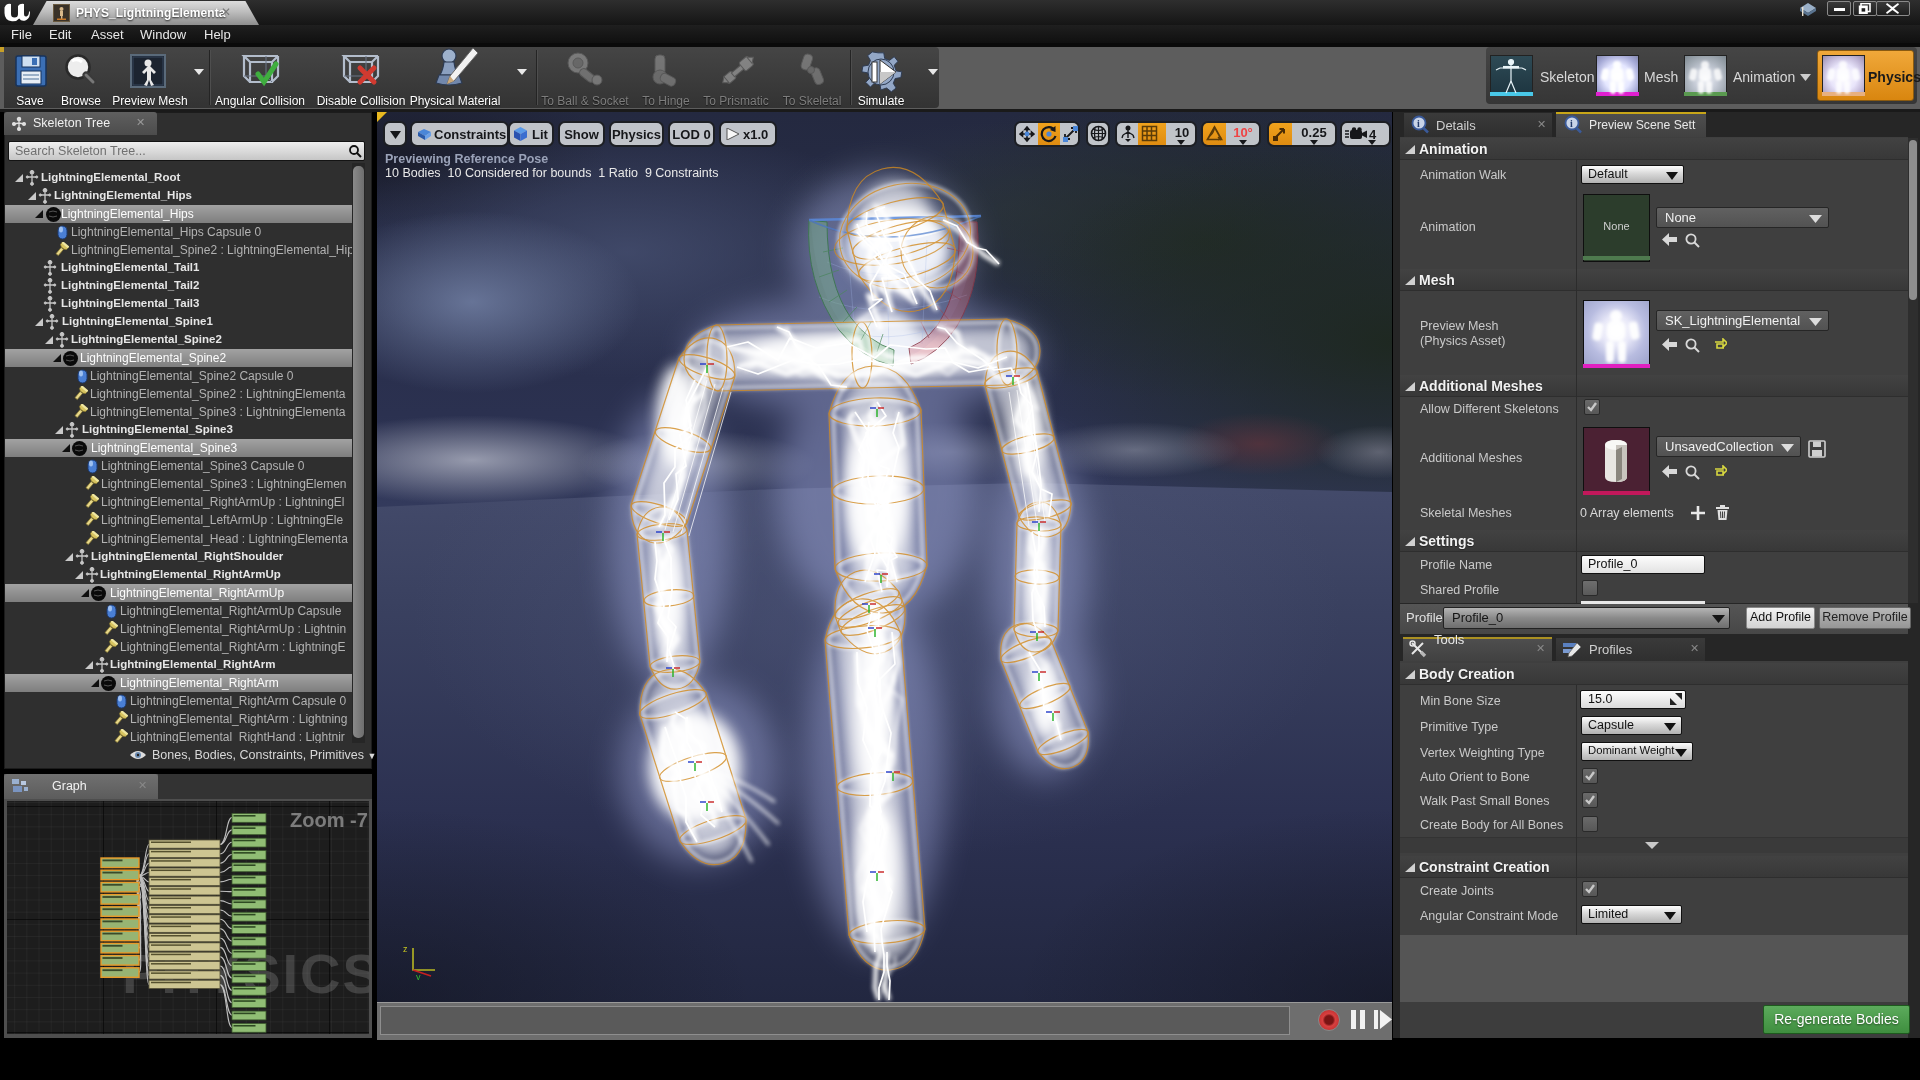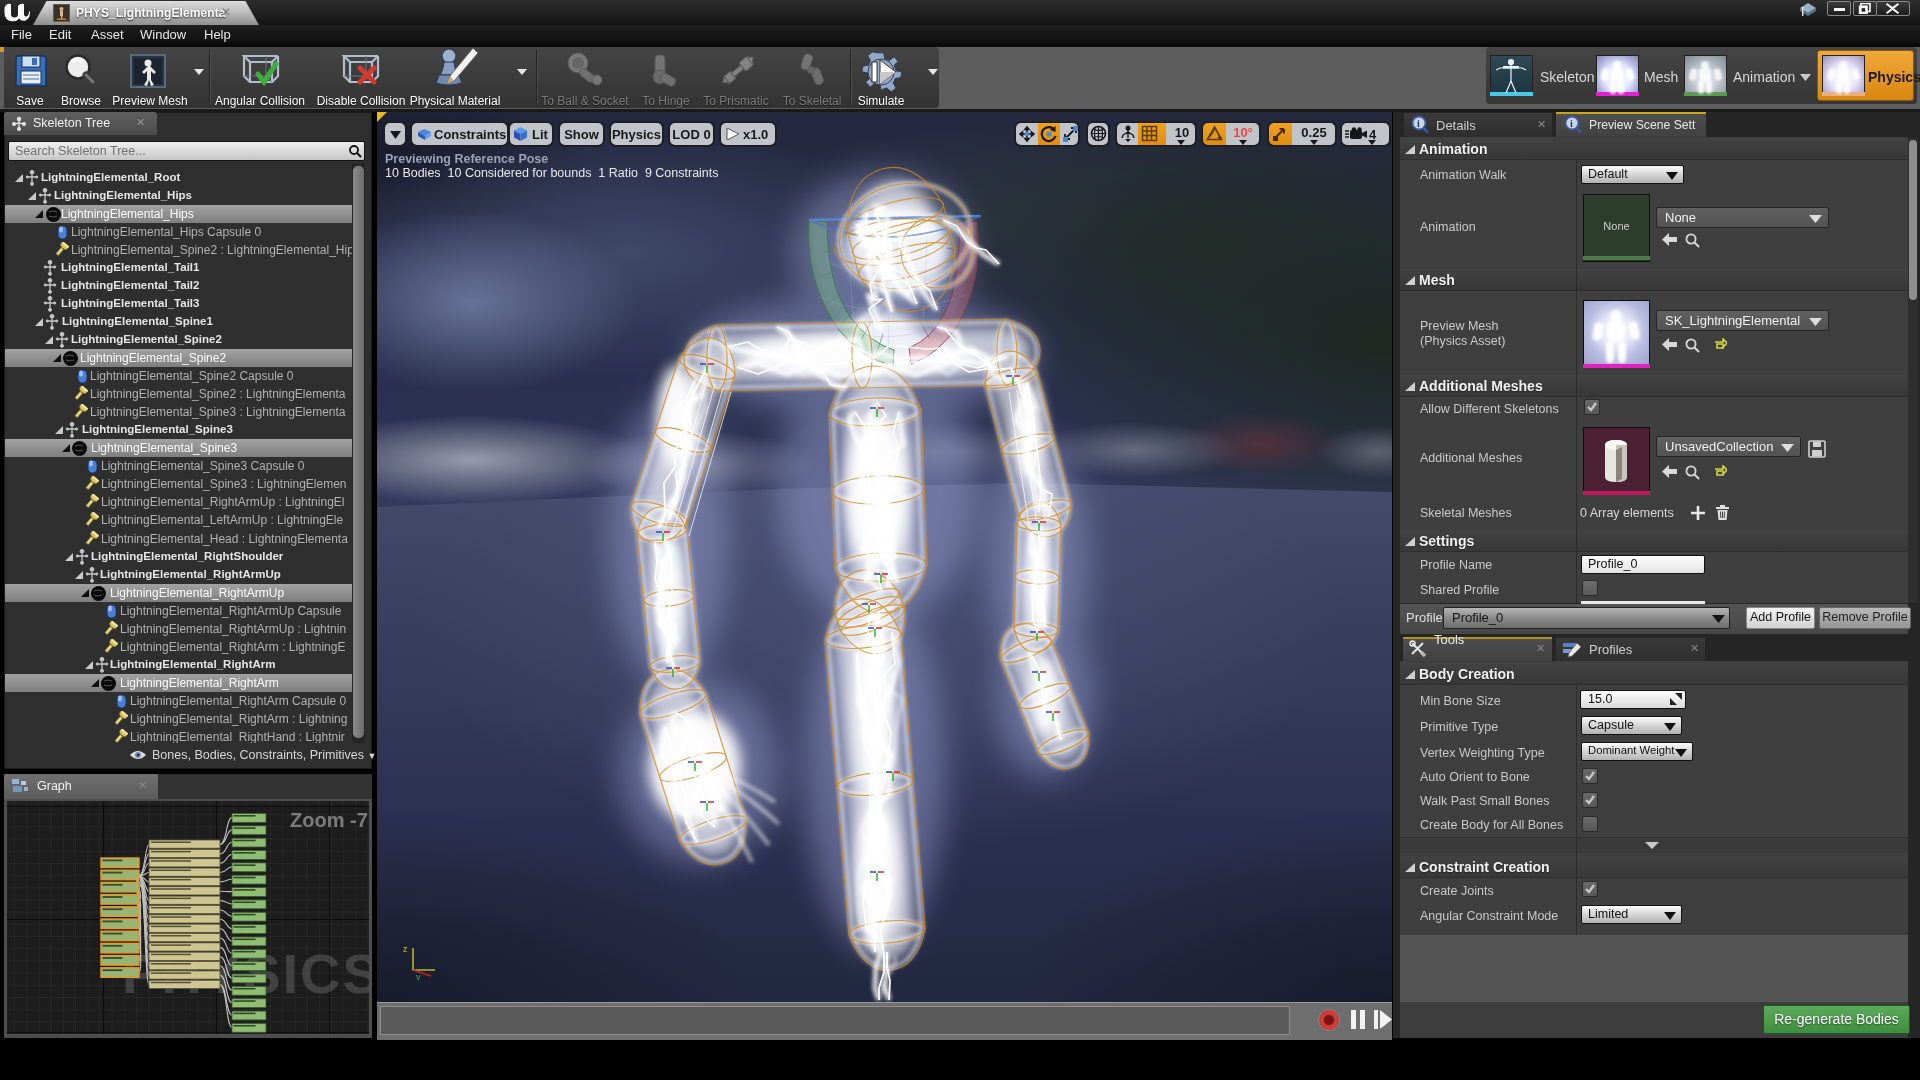--- a/index.html
+++ b/index.html
@@ -583,21 +583,21 @@
 
 <div class="abs" style="left:4px;top:774px;width:368px;height:264px;background:#4e4e4e"></div>
 <div class="abs" style="left:4px;top:774px;width:154px;height:25px;background:linear-gradient(#707070,#5c5c5c);border-radius:3px 3px 0 0"></div>
 <div class="abs" style="left:158px;top:774px;width:214px;height:25px;background:#333"></div>
 <svg class="abs" style="left:12px;top:779px" width="17" height="15" viewBox="0 0 17 15">
         <rect x="0" y="0" width="7" height="5" fill="#9ab0d0"></rect>
         <rect x="9" y="2" width="5" height="4" fill="#b8c8e0"></rect>
         <rect x="1" y="7" width="9" height="6" fill="#7a94c0"></rect>
         <rect x="12" y="8" width="4" height="4" fill="#9ab0d0"></rect>
       </svg>
-<div class="abs" style="left:37px;top:779px;font-size:12.5px;color:#f2f2f2">Graph</div>
+<div class="abs" style="left:52px;top:779px;font-size:12.5px;color:#f2f2f2">Graph</div>
 <div class="abs" style="left:138px;top:779px;font-size:11px;color:#888">✕</div>
 
 
 <div class="abs" style="left:7px;top:801px;width:362px;height:233px;background:#1d1d1d;
  background-image:
  linear-gradient(rgba(0,0,0,.55) 1px,transparent 1px),linear-gradient(90deg,rgba(0,0,0,.55) 1px,transparent 1px),
  linear-gradient(rgba(255,255,255,.04) 1px,transparent 1px),linear-gradient(90deg,rgba(255,255,255,.04) 1px,transparent 1px);
  background-size:113px 113px,113px 113px,12.2px 12.2px,12.2px 12.2px;
  background-position:-17px 5px,-17px 5px,-5px 1px,-5px 1px;overflow:hidden">
 <div class="abs" style="left:283px;top:8px;font-size:20px;font-weight:bold;color:rgba(255,255,255,.42)">Zoom -7</div>

